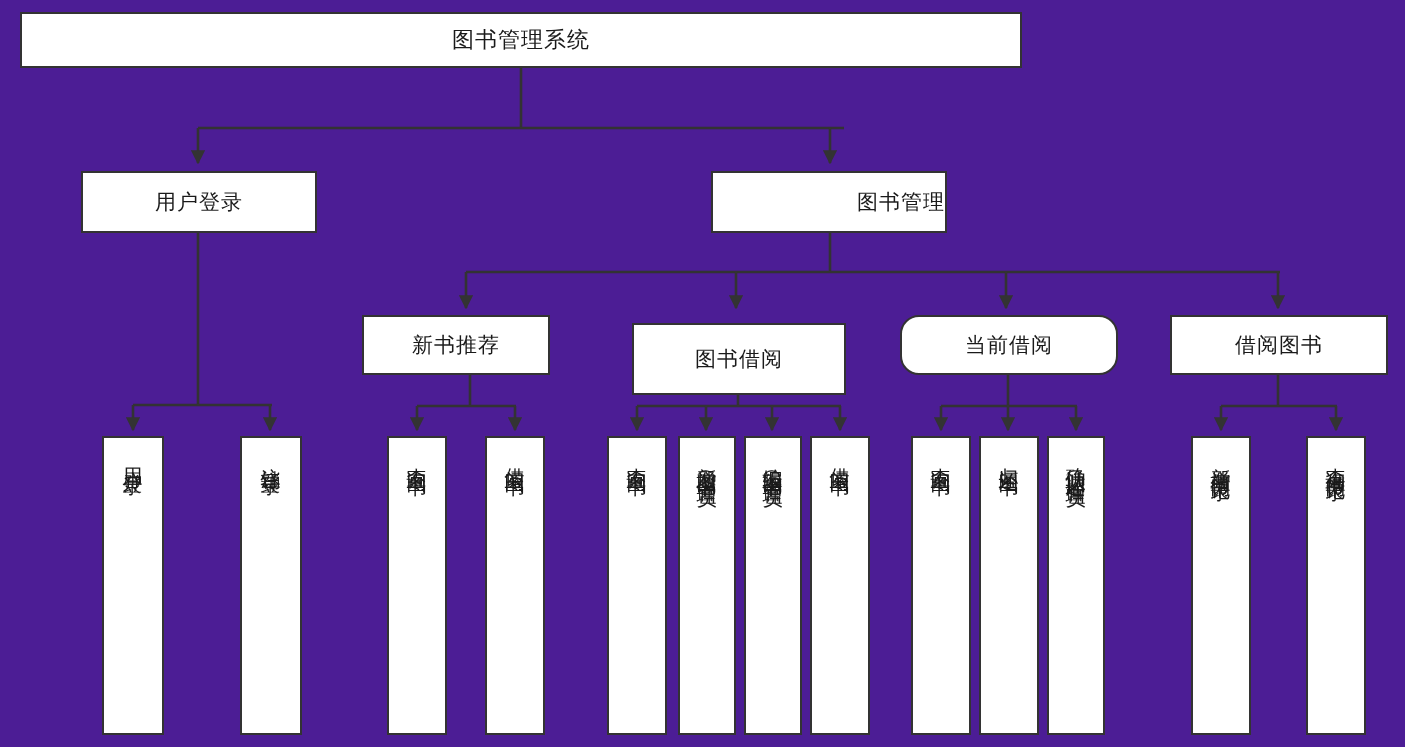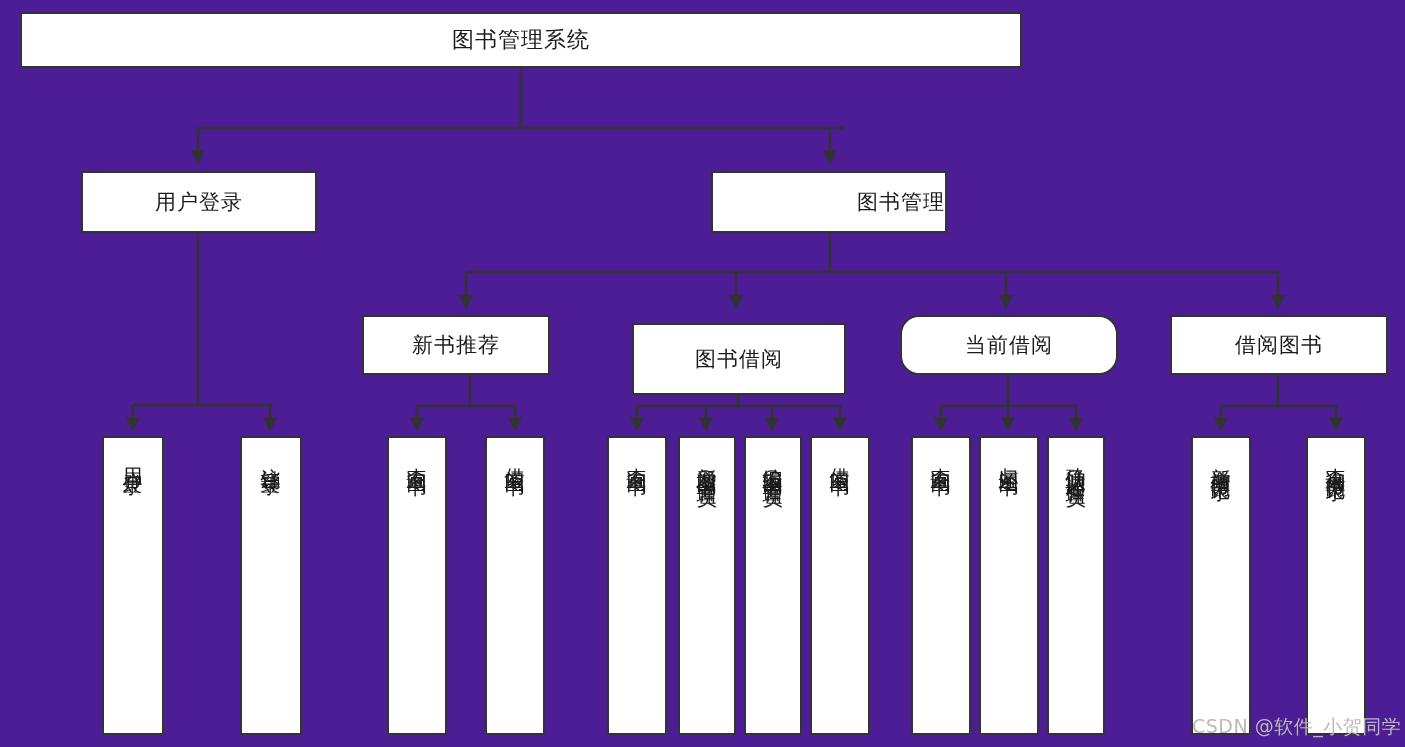--- a/index.html
+++ b/index.html
@@ -203,15 +203,14 @@
   </div>
 
   <div class="node vert tall" style="left:1191px; top:436px; width:60px; height:299px;">
     <span class="label">新增借阅记录</span>
   </div>
 
   <div class="node vert tall" style="left:1306px; top:436px; width:60px; height:299px;">
     <span class="label">查询借阅记录</span>
   </div>
 
-  <div class="watermark" style="left:1192px; top:714px;">CSDN @软件_小贺同学</div>
 
 </div>
 
 </body></html>

